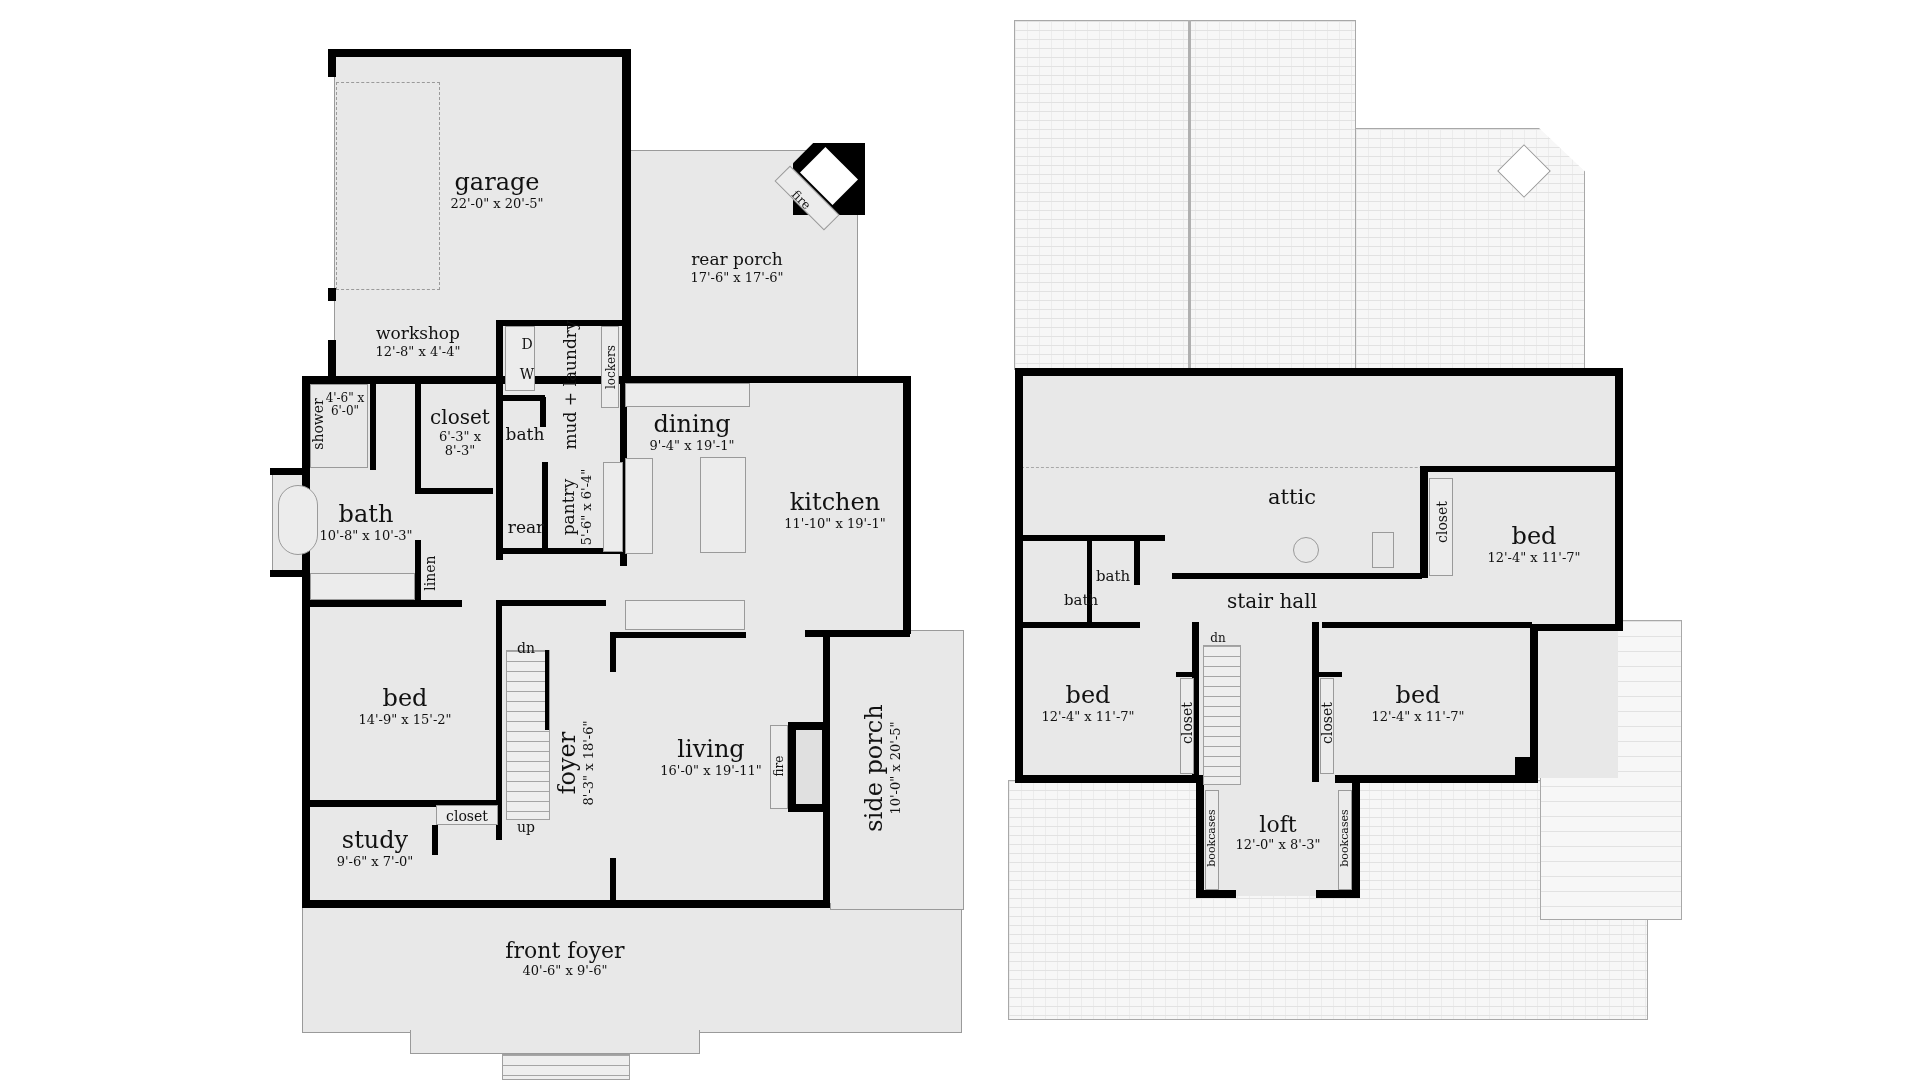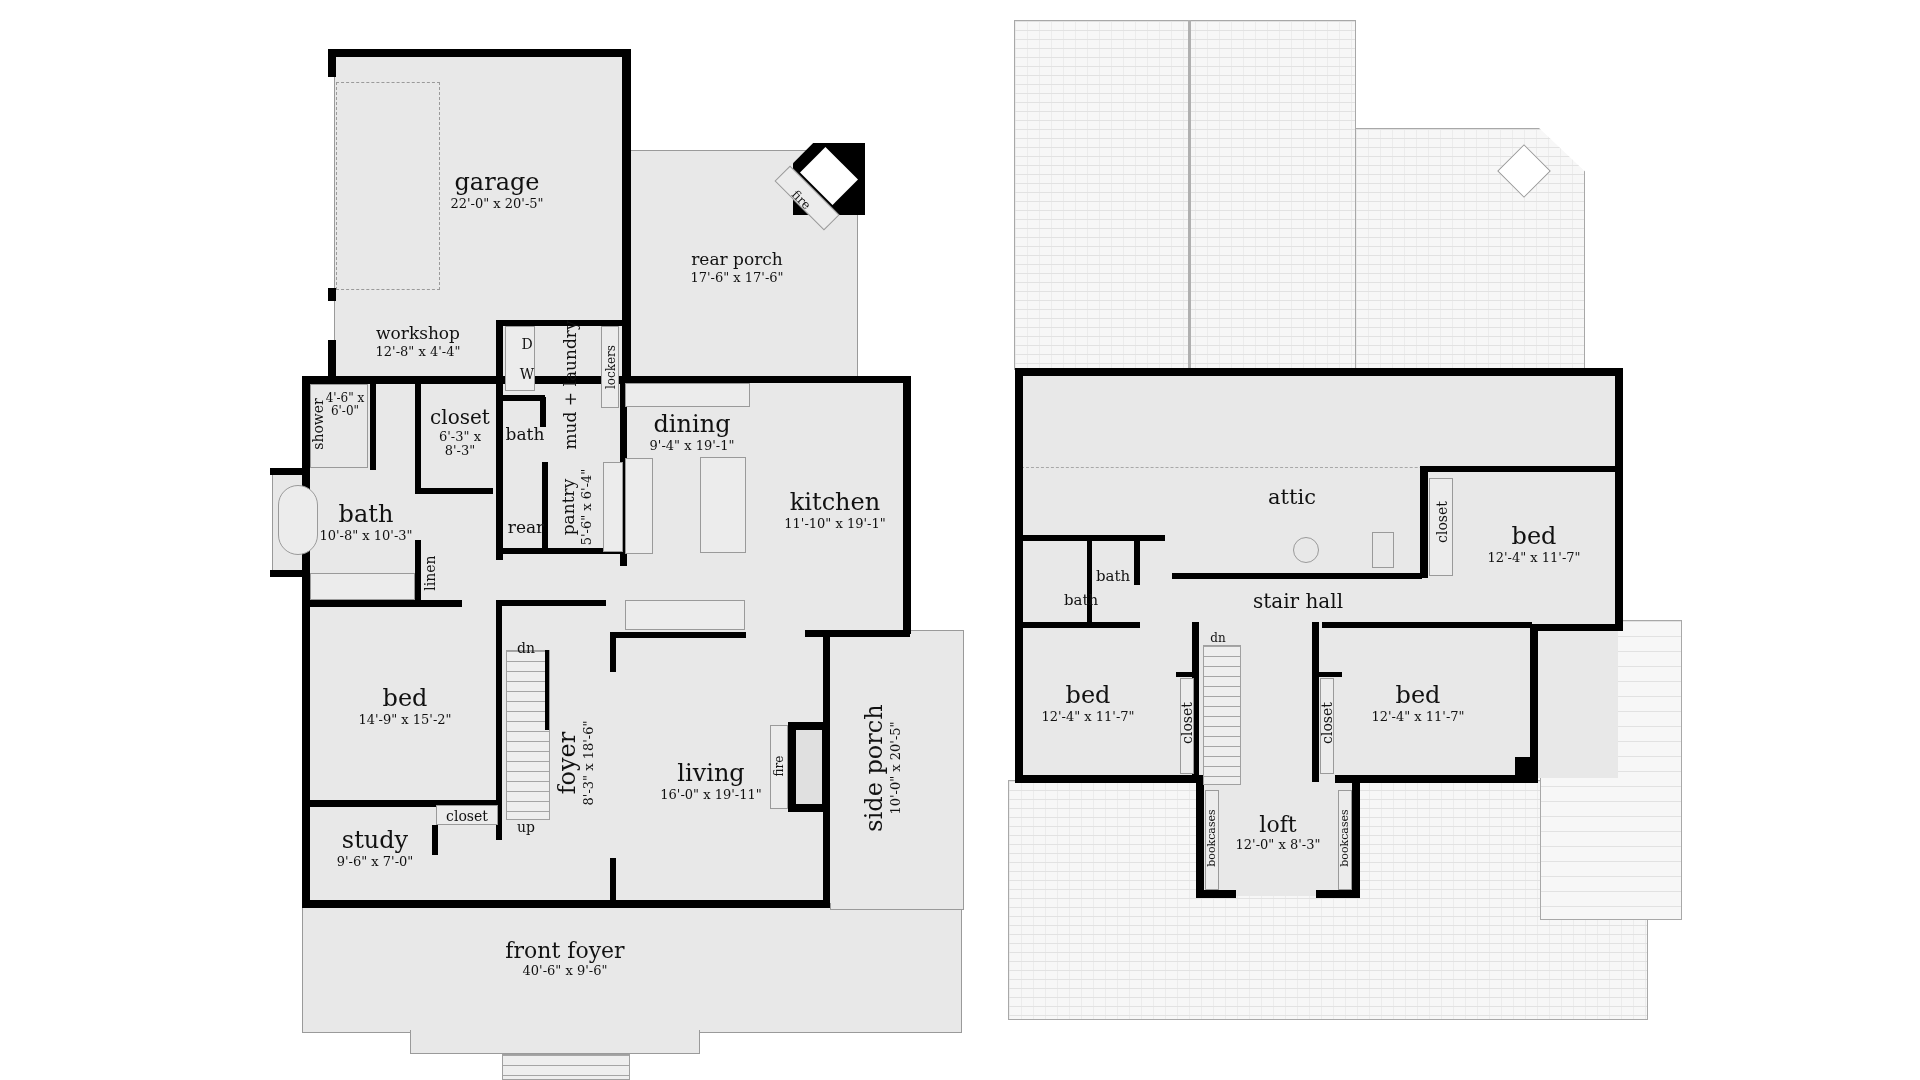--- a/index.html
+++ b/index.html
@@ -171,21 +171,21 @@
   <div class="lbl xs" style="left:526px;top:648px;">
       <span class="n">dn</span>
     </div>
   <div class="lbl xs" style="left:526px;top:827px;">
       <span class="n">up</span>
     </div>
   <div class="lbl rot" style="left:575px;top:763px;">
       <span class="n">foyer</span>
       <span class="d">8'-3" x 18'-6"</span>
     </div>
-  <div class="lbl" style="left:711px;top:781px;">
+  <div class="lbl" style="left:711px;top:757px;">
       <span class="n">living</span>
       <span class="d">16'-0" x 19'-11"</span>
     </div>
   <div class="lbl xs rot" style="left:779px;top:766px;">
       <span class="n" style="font-size:12px;">fire</span>
     </div>
   <div class="lbl rot" style="left:882px;top:768px;">
       <span class="n">side porch</span>
       <span class="d">10'-0" x 20'-5"</span>
     </div>
@@ -260,21 +260,21 @@
   <div class="lbl" style="left:1534px;top:544px;">
       <span class="n">bed</span>
       <span class="d">12'-4" x 11'-7"</span>
     </div>
   <div class="lbl xs" style="left:1081px;top:601px;">
       <span class="n" style="font-size:15px;">bath</span>
     </div>
   <div class="lbl xs" style="left:1113px;top:577px;">
       <span class="n" style="font-size:15px;">bath</span>
     </div>
-  <div class="lbl sm" style="left:1298px;top:601px;">
+  <div class="lbl sm" style="left:1272px;top:601px;">
       <span class="n" style="font-size:20px;">stair hall</span>
     </div>
   <div class="lbl xs" style="left:1218px;top:638px;">
       <span class="n" style="font-size:12px;">dn</span>
     </div>
   <div class="lbl" style="left:1088px;top:703px;">
       <span class="n">bed</span>
       <span class="d">12'-4" x 11'-7"</span>
     </div>
   <div class="lbl xs rot" style="left:1187px;top:723px;">

